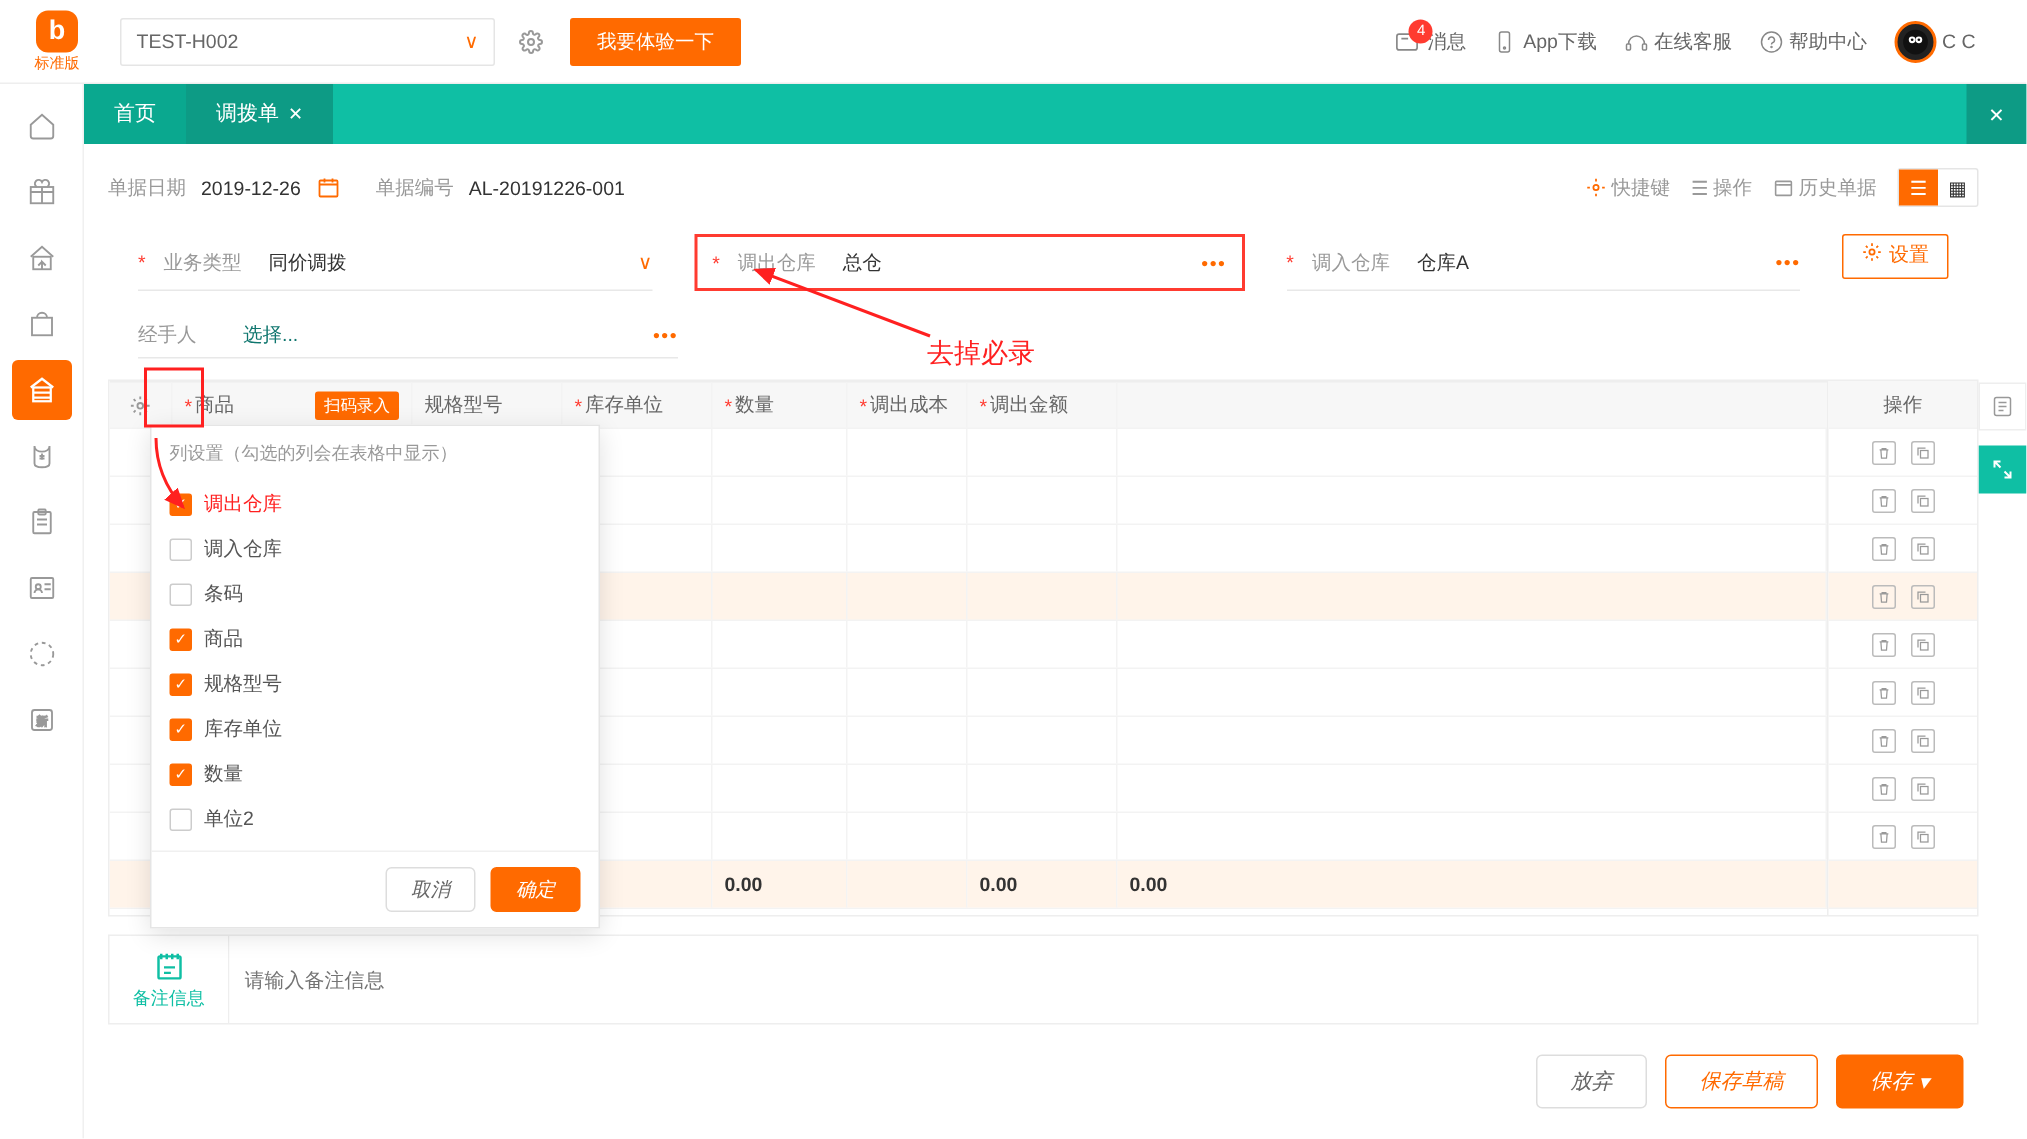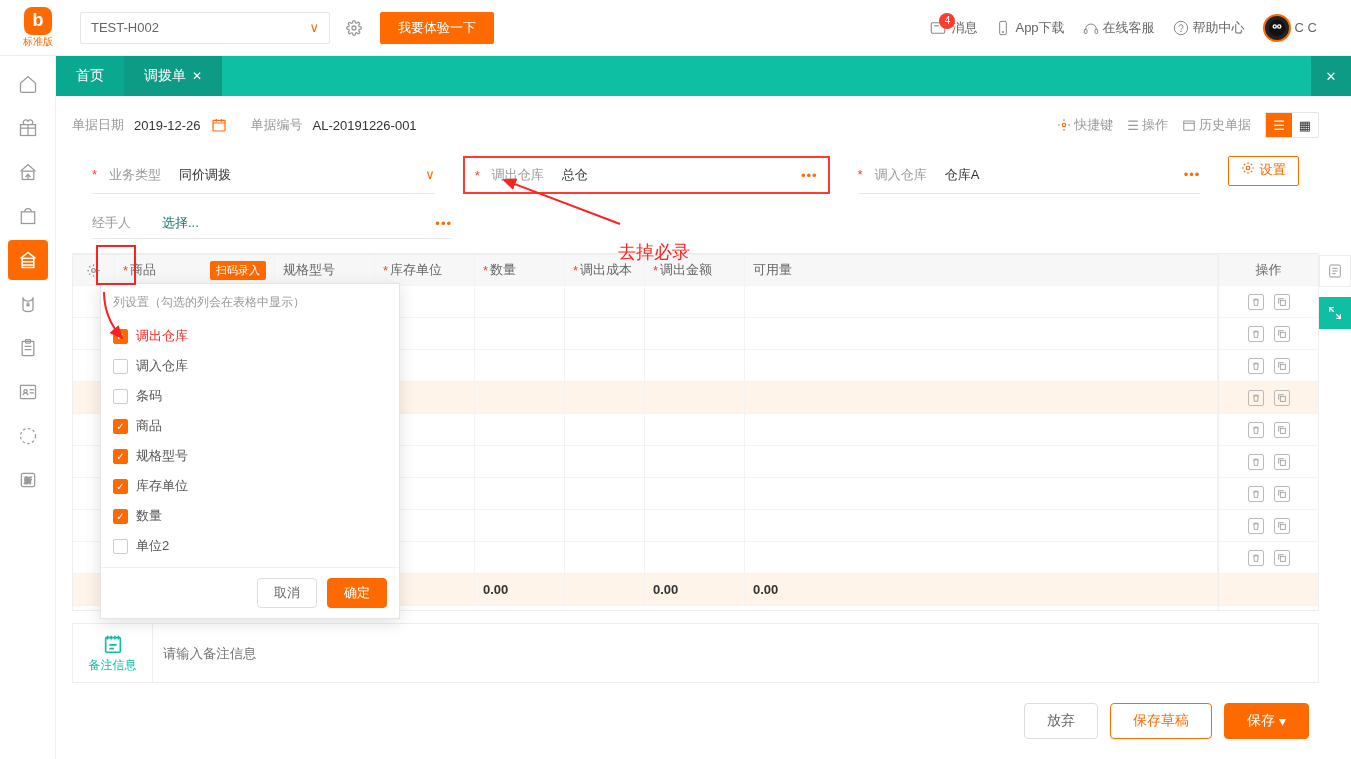--- a/index.html
+++ b/index.html
@@ -50,21 +50,21 @@
 .field .flbl { color:#999; min-width:60px; }
 .field .fval { color:#333; flex:1; }
 .field .more { color:#ff6a00; letter-spacing:1px; cursor:pointer; }
 .field .chev2 { color:#ff6a00; }
 .field.red-border { border:2px solid #ff3b30; padding:8px 10px; border-bottom:2px solid #ff3b30; }
 .setting-btn { border:1px solid #ff6a00; color:#ff6a00; background:#fff; padding:4px 12px; border-radius:2px; cursor:pointer; display:flex; gap:4px; height:30px; }
 .form-row2 { display:flex; padding:4px 20px 14px 20px; }
 .form-row2 .field { max-width:360px; }
 
 
-.anno-text { position:absolute; color:#ff2020; font-size:18px; left:618px; top:240px; }
+.anno-text { position:absolute; color:#ff2020; font-size:18px; left:618px; top:223px; }
 .arrow-svg { position:absolute; left:494px; top:174px; pointer-events:none; }
 
 
 .gear-hi { position:absolute; left:96px; top:245px; width:40px; height:40px; border:2px solid #ff2020; pointer-events:none; z-index:30; }
 .gear-arrow { position:absolute; left:98px; top:288px; pointer-events:none; z-index:30; }
 
 
 .grid-wrap { flex:1; display:flex; min-height:300px; border:1px solid #eee; position:relative; }
 .grid-main { flex:1; overflow:hidden; }
 .grid-ops { width:100px; border-left:1px solid #eee; }
@@ -91,21 +91,21 @@
 .float-btn { width:32px; height:32px; background:#fff; border:1px solid #eee; display:flex; align-items:center; justify-content:center; color:#999; cursor:pointer; }
 .float-btn.teal { background:#0fbfa4; color:#fff; border:none; }
 
 
 .remark { margin-top:12px; border:1px solid #eee; display:flex; align-items:stretch; min-height:60px; }
 .remark-lbl { width:80px; border-right:1px solid #eee; display:flex; flex-direction:column; align-items:center; justify-content:center; color:#0fbfa4; font-size:12px; gap:2px; }
 .remark-input { flex:1; border:none; padding:10px; outline:none; color:#999; }
 
 
 .footer { display:flex; justify-content:flex-end; gap:12px; padding:20px 10px 20px 0; }
-.btn { height:36px; padding:0 22px; border-radius:4px; cursor:pointer; font-size:14px; display:inline-flex; align-items:center; gap:4px; }
+.btn { height:36px; padding:0 22px; border-radius:4px; cursor:pointer; font-size:14px; display:inline-flex; align-items:center; gap:4px;font-style:italic; }
 .btn-plain { background:#fff; border:1px solid #ddd; color:#666; }
 .btn-outline { background:#fff; border:1px solid #ff6a00; color:#ff6a00; }
 .btn-primary { background:#ff6a00; border:1px solid #ff6a00; color:#fff; }
 
 
 .popover { position:absolute; left:100px; top:283px; width:300px; background:#fff; border:1px solid #e5e5e5; box-shadow:0 4px 16px rgba(0,0,0,.12); z-index:20; }
 .pop-title { padding:10px 12px; color:#999; font-size:12px; }
 .pop-list { max-height:260px; overflow-y:scroll; padding:0 12px 6px 12px; }
 .pop-item { display:flex; align-items:center; gap:8px; padding:6px 0; color:#555; }
 .chk { width:15px; height:15px; border:1px solid #ccc; border-radius:2px; display:inline-flex; align-items:center; justify-content:center; font-size:10px; color:#fff; }
@@ -369,21 +369,20 @@
             <span>数量</span>
           </div>
         <div class="cell c-cost">
             <span class="star">*</span>
             <span>调出成本</span>
           </div>
         <div class="cell c-amt">
             <span class="star">*</span>
             <span>调出金额</span>
           </div>
-        <div class="cell c-avail">可用量</div>
       </div>
       <div id="grid-body">
           <div class="grow">
             <div class="cell c-gear"></div>
             <div class="cell c-prod"></div>
             <div class="cell c-spec"></div>
             <div class="cell c-unit"></div>
             <div class="cell c-qty"></div>
             <div class="cell c-cost"></div>
             <div class="cell c-amt"></div>

